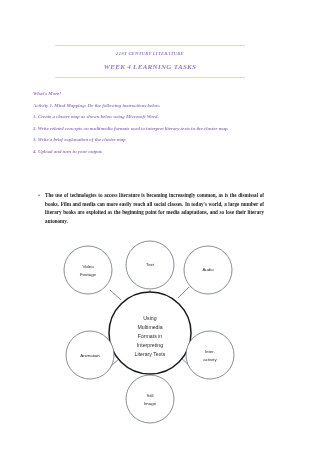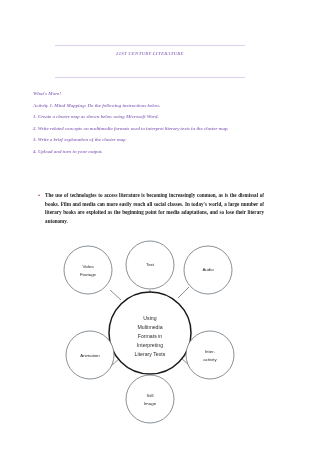--- a/index.html
+++ b/index.html
@@ -113,20 +113,21 @@
 </style>
 </head>
 <body>
 
 <div class="page">
 
   <div class="header-rule rule-top"></div>
 
   <div class="doc-title title-course">21ST CENTURY LITERATURE</div>
 
+  <div class="doc-title title-week">WEEK 4 LEARNING TASKS</div>
 
   <div class="header-rule rule-bottom"></div>
 
   <div class="instructions">
     <div>What's More!</div>
     <div>Activity 1. Mind Mapping: Do the following instructions below.</div>
     <div>1. Create a cluster map as shown below using Microsoft Word.</div>
     <div>2. Write related concepts on multimedia formats used to interpret literary texts in the cluster map.</div>
     <div>3. Write a brief explanation of the cluster map</div>
     <div>4. Upload and turn in your output.</div>

